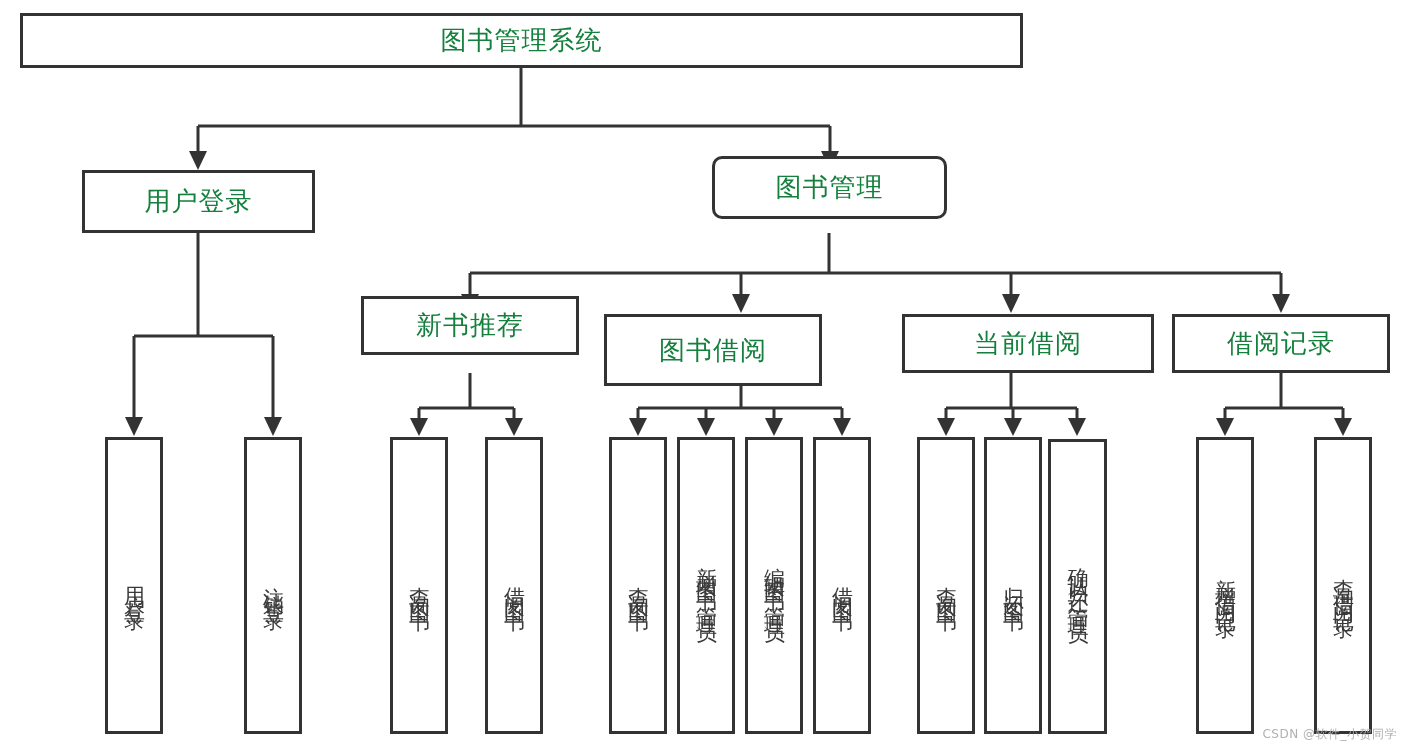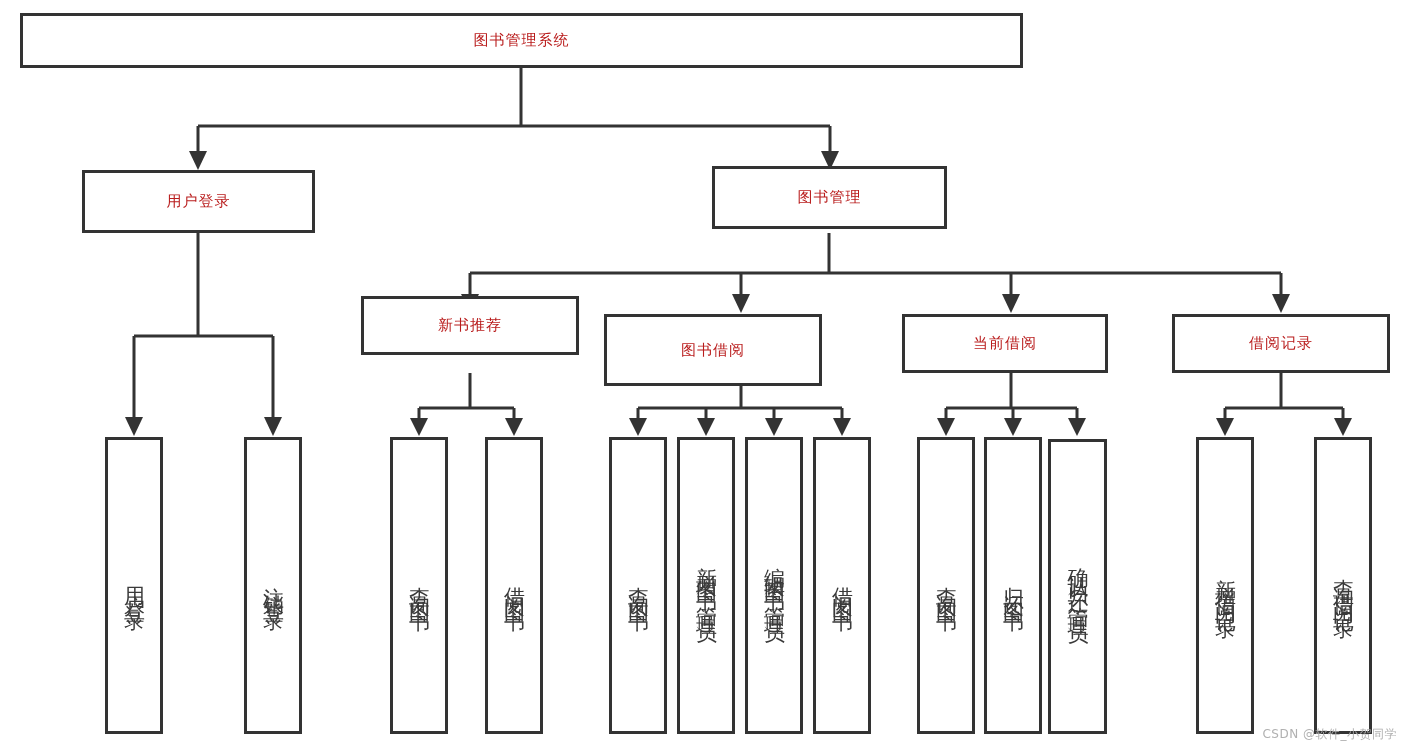--- a/index.html
+++ b/index.html
@@ -28,24 +28,24 @@
     position: absolute;
     box-sizing: border-box;
     border: 3px solid #333333;
     background: #ffffff;
     display: flex;
     align-items: center;
     justify-content: center;
     text-align: center;
   }
   .h-label {
-    font-size: 15px;
+    font-size: 26px;
     letter-spacing: 1px;
     white-space: nowrap;
-    color: #b91c1c;
+    color: #15803d;
   }
   .v-label {
     writing-mode: vertical-rl;
     text-orientation: mixed;
     font-size: 21px;
     line-height: 1;
     letter-spacing: 8px;
     color: #3a3a3a;
   }
   .watermark {
@@ -104,31 +104,31 @@
     </g>
   </svg>
 
   <div class="box" style="left:20px; top:13px; width:1003px; height:55px;">
     <span class="h-label">图书管理系统</span>
   </div>
 
   <div class="box" style="left:82px; top:170px; width:233px; height:63px;">
     <span class="h-label">用户登录</span>
   </div>
-  <div class="box" style="left:712px; top:166px; width:235px; height:63px;">
+  <div class="box" style="left:712px; top:156px; width:235px; height:63px;border-radius:10px;">
     <span class="h-label">图书管理</span>
   </div>
 
   <div class="box" style="left:361px; top:296px; width:218px; height:59px;">
     <span class="h-label">新书推荐</span>
   </div>
   <div class="box" style="left:604px; top:314px; width:218px; height:72px;">
     <span class="h-label">图书借阅</span>
   </div>
-  <div class="box" style="left:902px; top:314px; width:206px; height:59px;">
+  <div class="box" style="left:902px; top:314px; width:252px; height:59px;">
     <span class="h-label">当前借阅</span>
   </div>
   <div class="box" style="left:1172px; top:314px; width:218px; height:59px;">
     <span class="h-label">借阅记录</span>
   </div>
 
   <div class="box" style="left:105px; top:437px; width:58px; height:297px;">
     <span class="v-label">用户登录</span>
   </div>
   <div class="box" style="left:244px; top:437px; width:58px; height:297px;">

